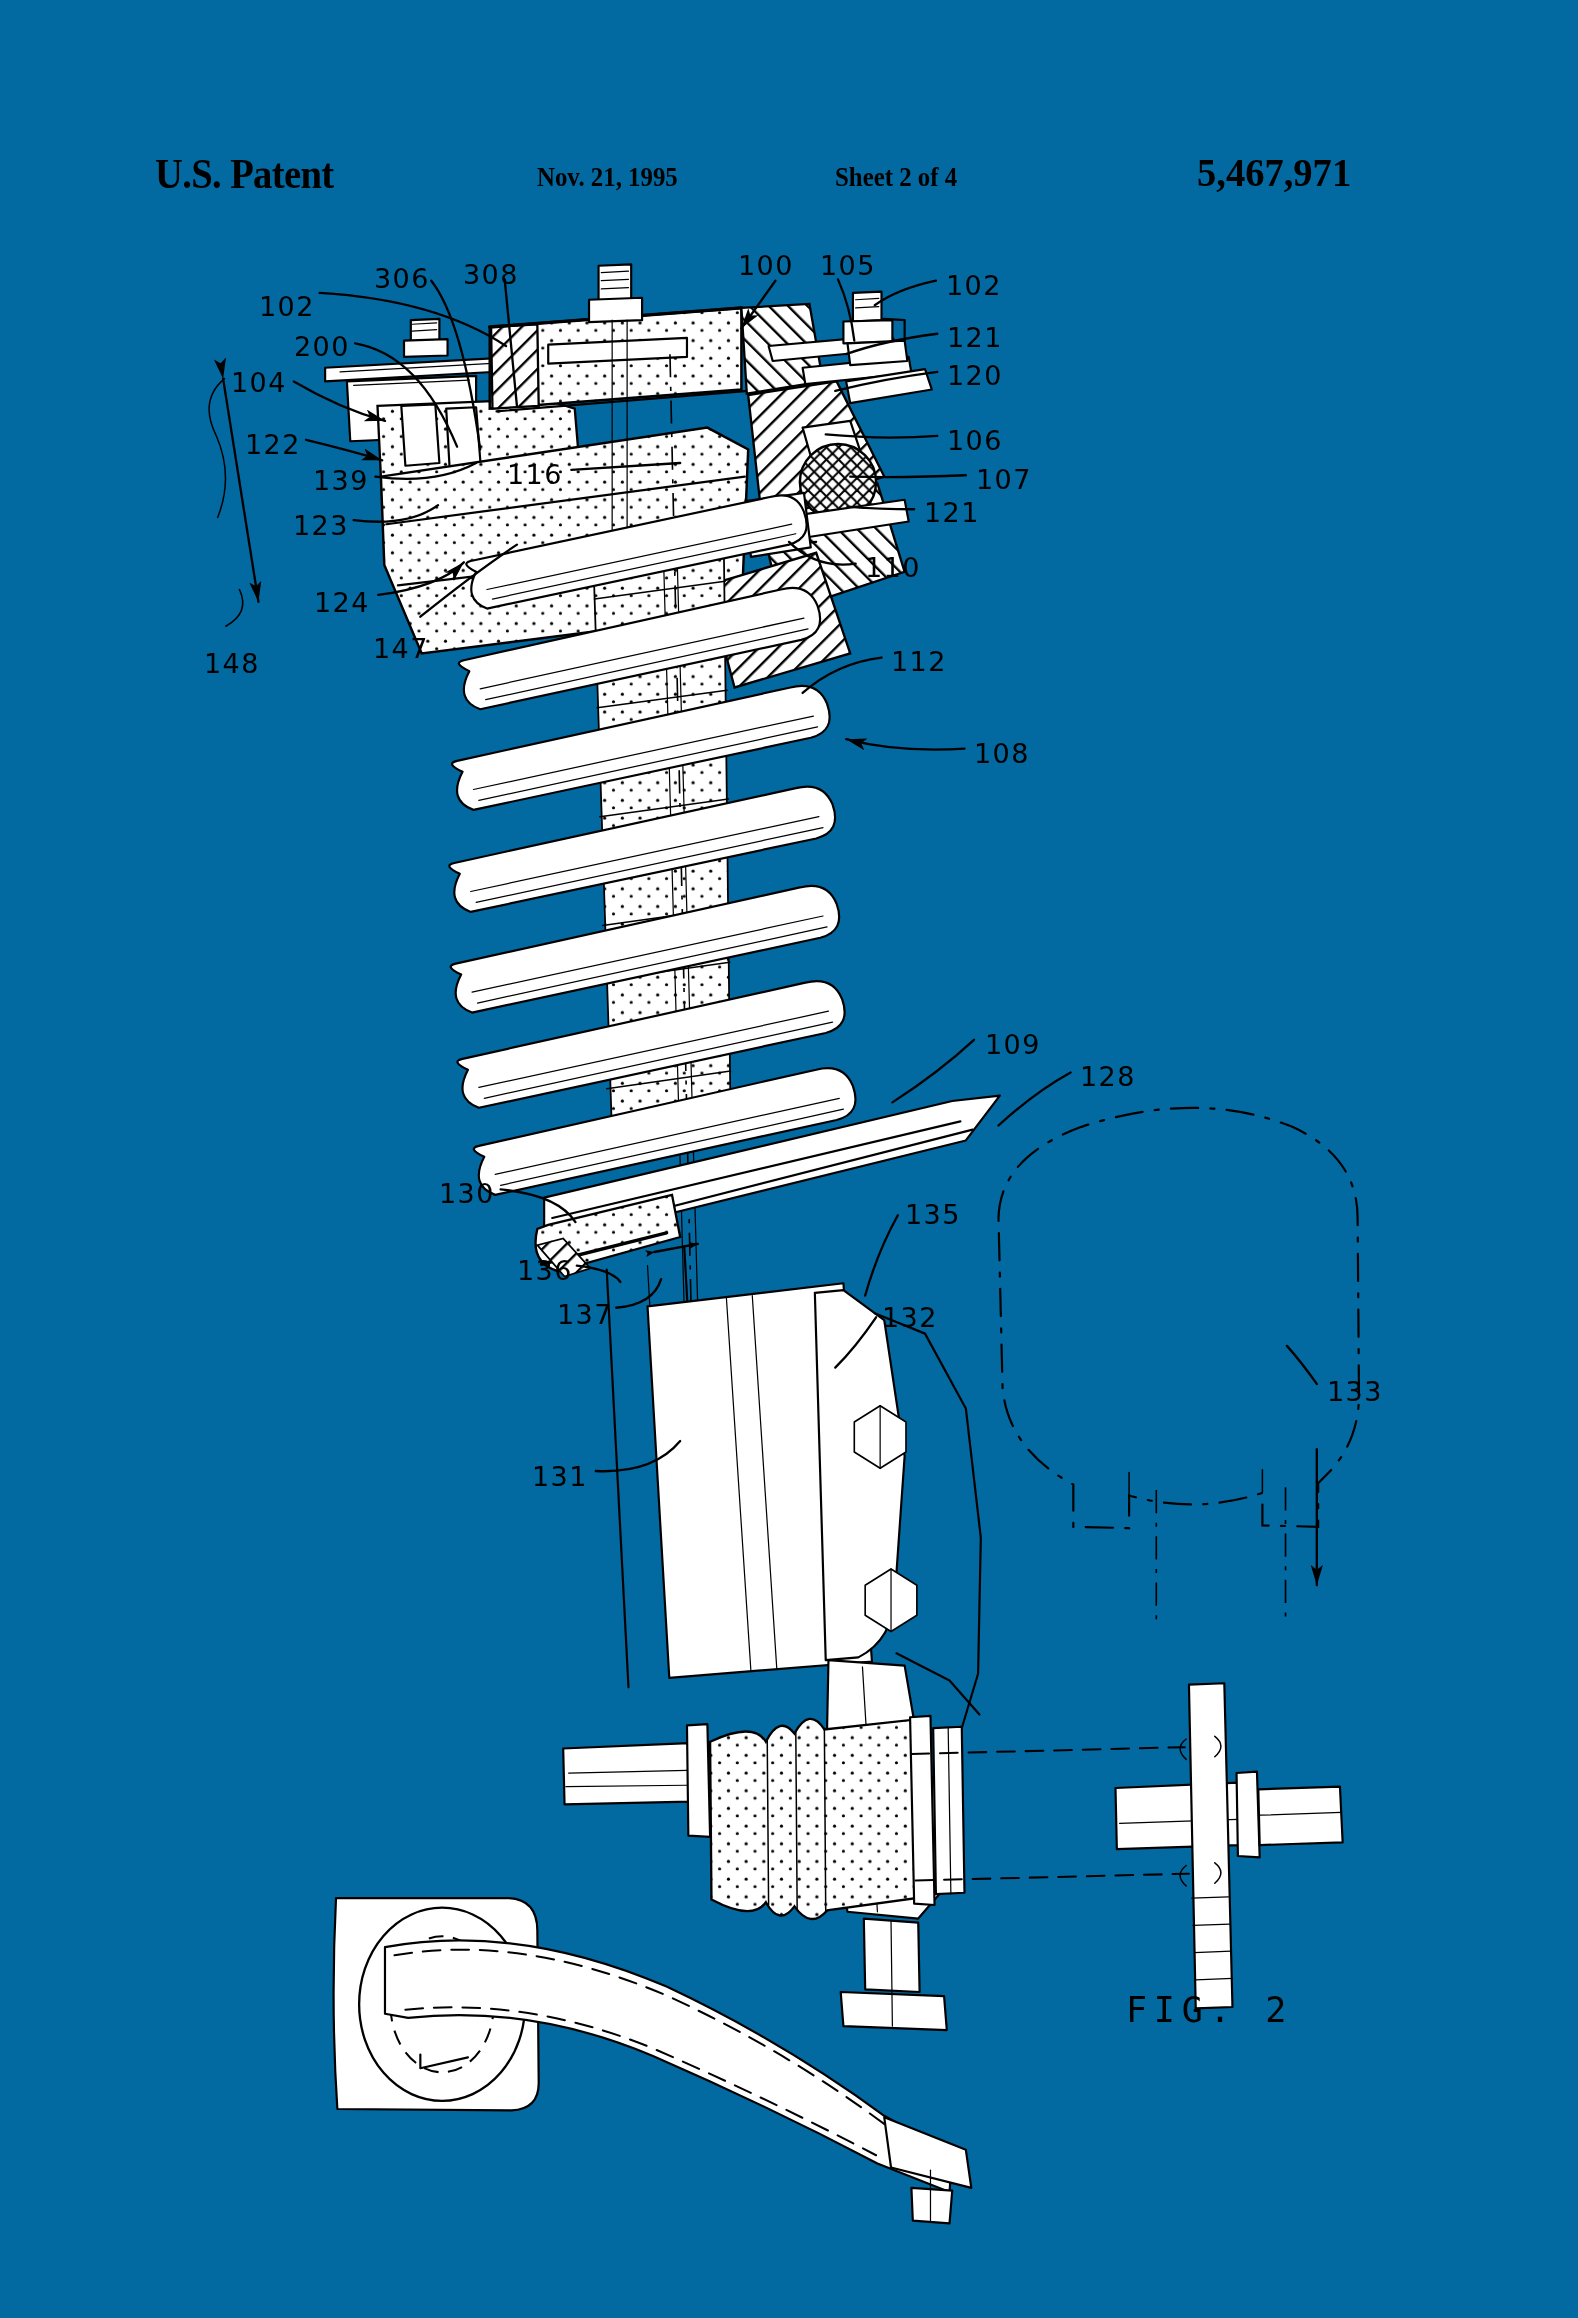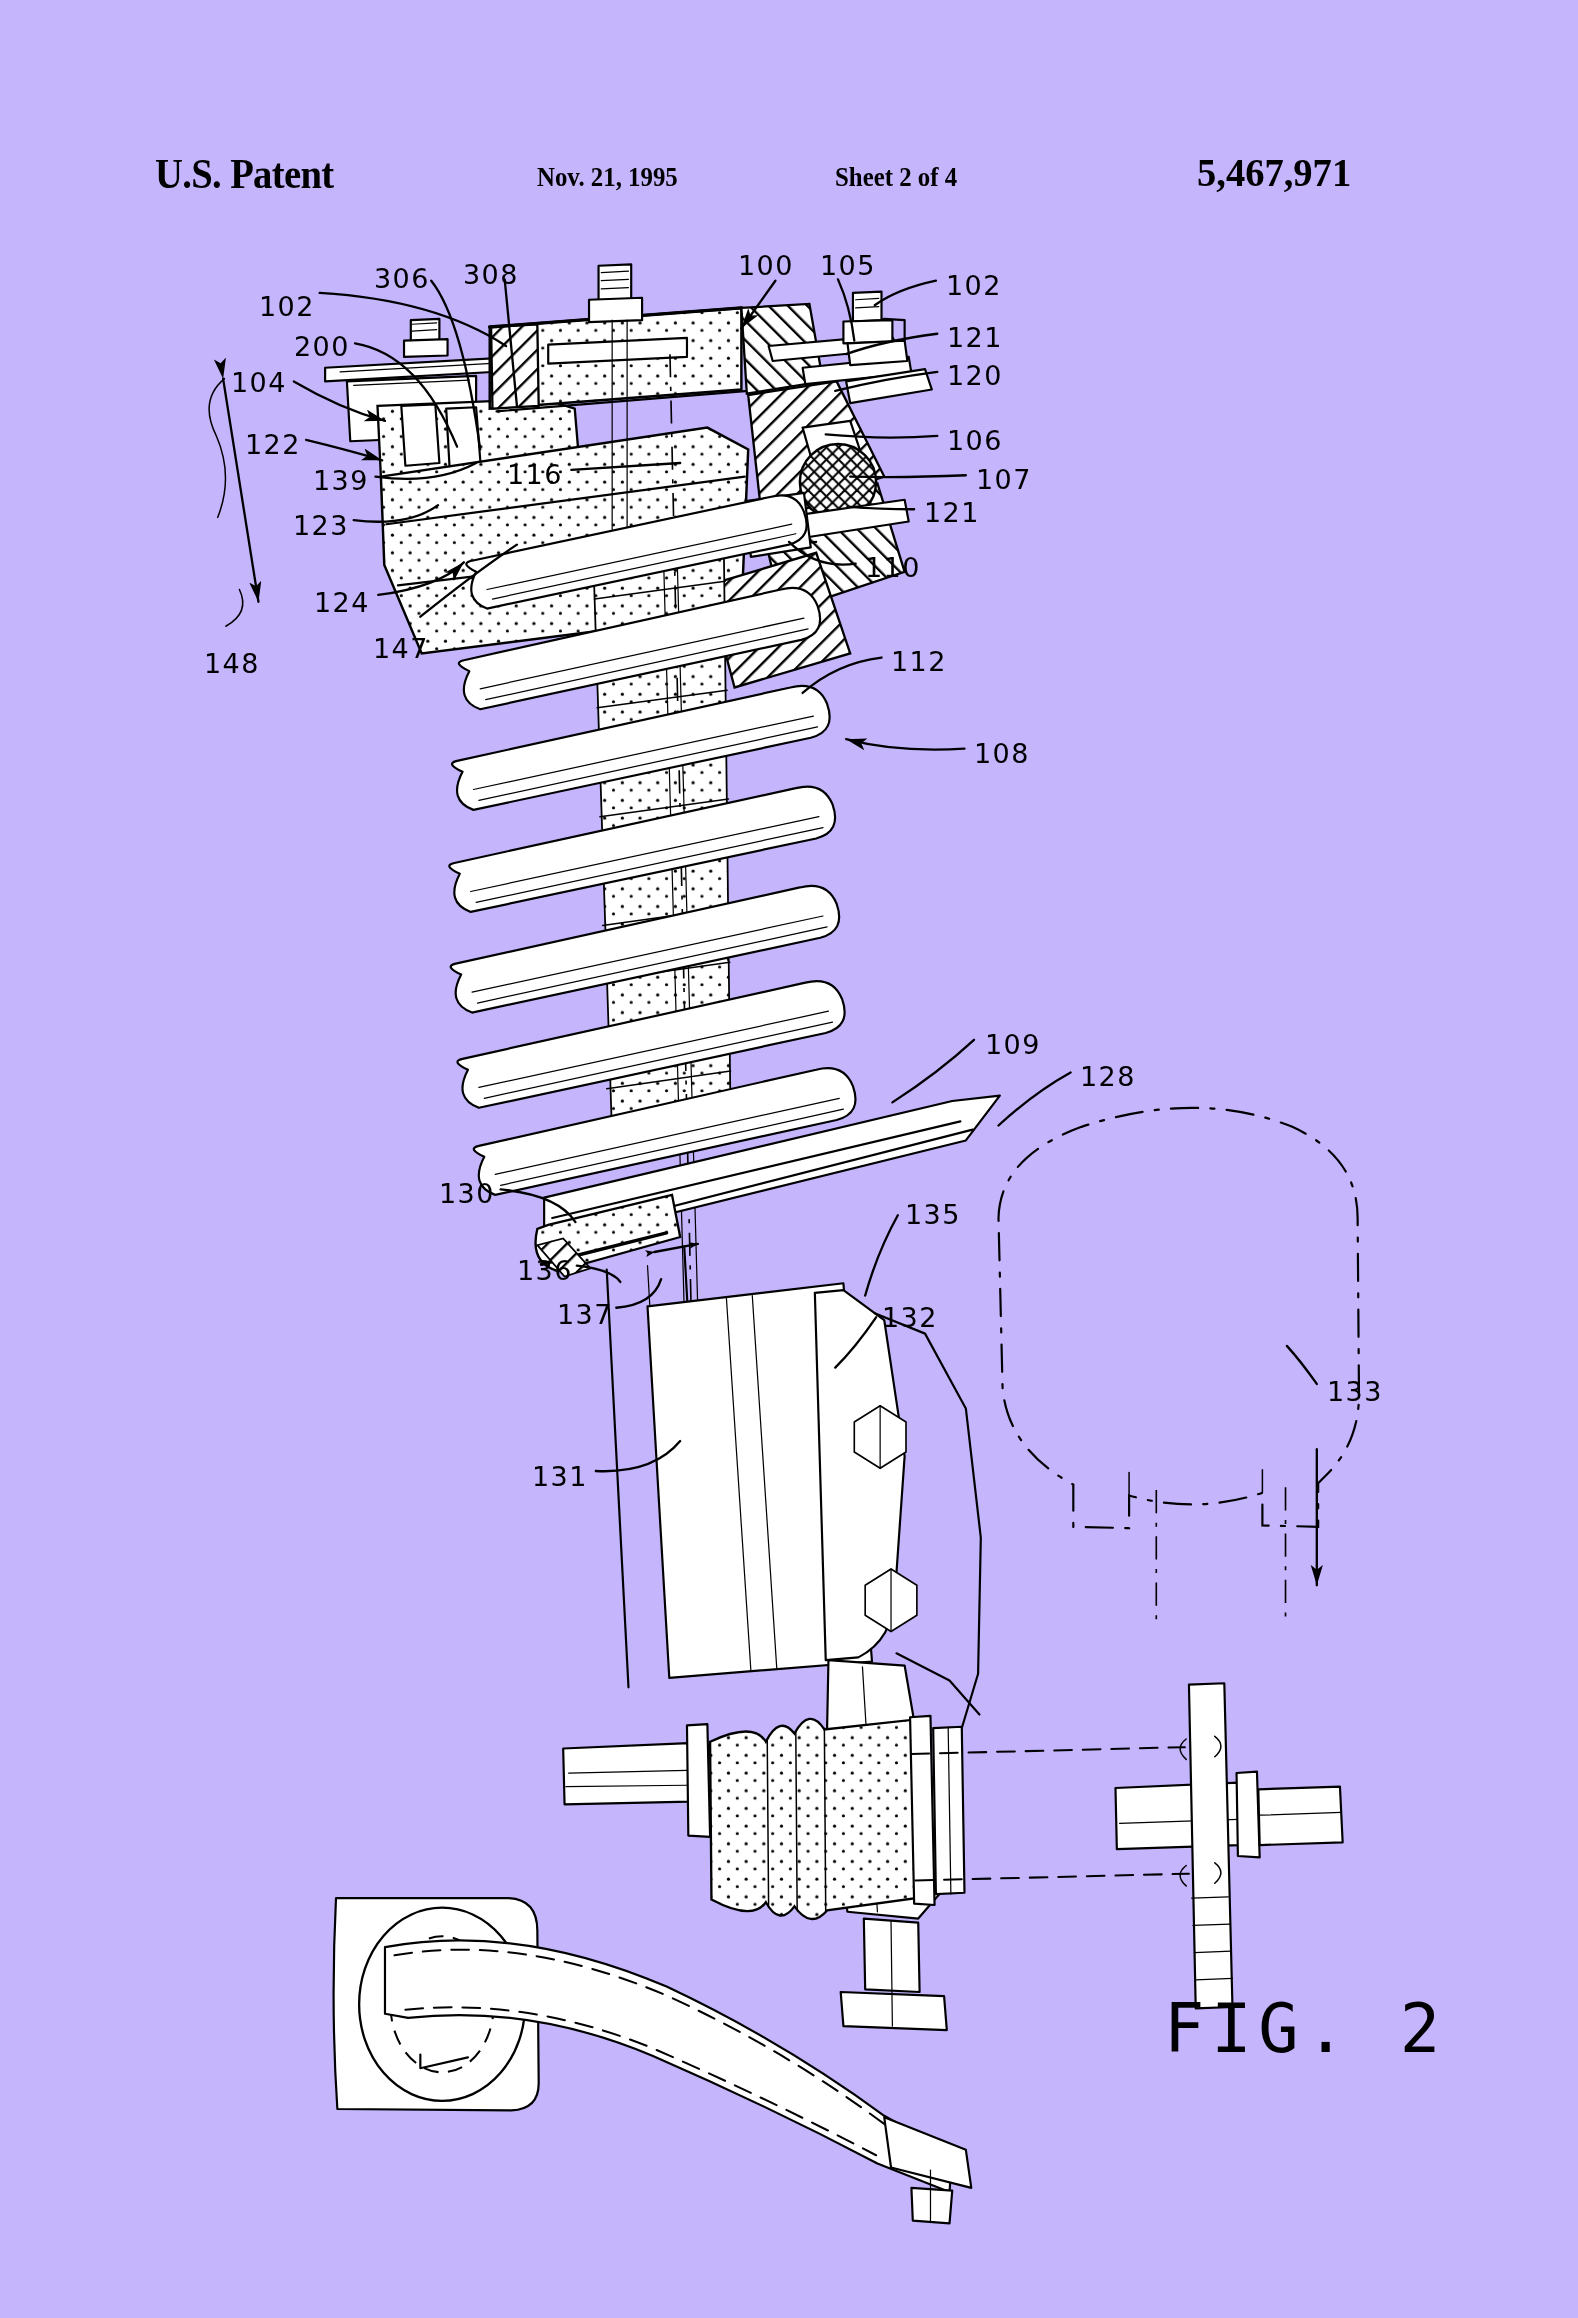--- a/index.html
+++ b/index.html
@@ -1,38 +1,38 @@
 <!DOCTYPE html>
 <html style="font-size:11px"><head>
 <meta charset="utf-8">
 <title>US Patent Drawing</title>
 <style>
   html,body{margin:0;padding:0;background:#fff;}
   body{
     width:1578px;height:2319px;position:relative;overflow:hidden;
     font-family:"Liberation Serif",serif;color:#000;
   }
-  #sheet{position:absolute;inset:0;background:#c4b5fd;}
+  #sheet{position:absolute;inset:0;background:#0369a1;}
 
   
   .hdr{position:absolute;white-space:nowrap;font-weight:700;
        font-family:"Liberation Serif",serif;color:#000;}
   #hdr-office{left:155px;top:150px;font-size:42px;letter-spacing:-0.7px;
               transform:scaleX(.92);transform-origin:left center;}
   #hdr-date{left:537px;top:162px;font-size:27px;transform:scaleX(.92);
             transform-origin:left center;}
   #hdr-sheet{left:835px;top:162px;font-size:27px;transform:scaleX(.92);
              transform-origin:left center;}
   #hdr-number{left:1197px;top:148px;font-size:41px;letter-spacing:0px;
               transform:scaleX(.94);transform-origin:left center;}
 
   
-  #fig-caption{position:absolute;left:1126px;top:1990px;font-size:67px;
+  #fig-caption{position:absolute;left:1126px;top:1990px;font-size:35px;
      font-family:"DejaVu Sans Mono",monospace;letter-spacing:6.8px;
-     font-weight:400;white-space:nowrap;margin-left:38px;}
+     font-weight:400;white-space:nowrap;}
 
   
   .ref{position:absolute;font-family:"DejaVu Sans",sans-serif;
        font-size:27px;font-weight:400;letter-spacing:1.4px;white-space:nowrap;
        color:#000;line-height:1;}
 
   
   #drawing{position:absolute;left:0;top:0;width:1578px;height:2319px;
            pointer-events:none;}
   .ln{fill:none;stroke:#000;stroke-width:3.2;stroke-linecap:round;

